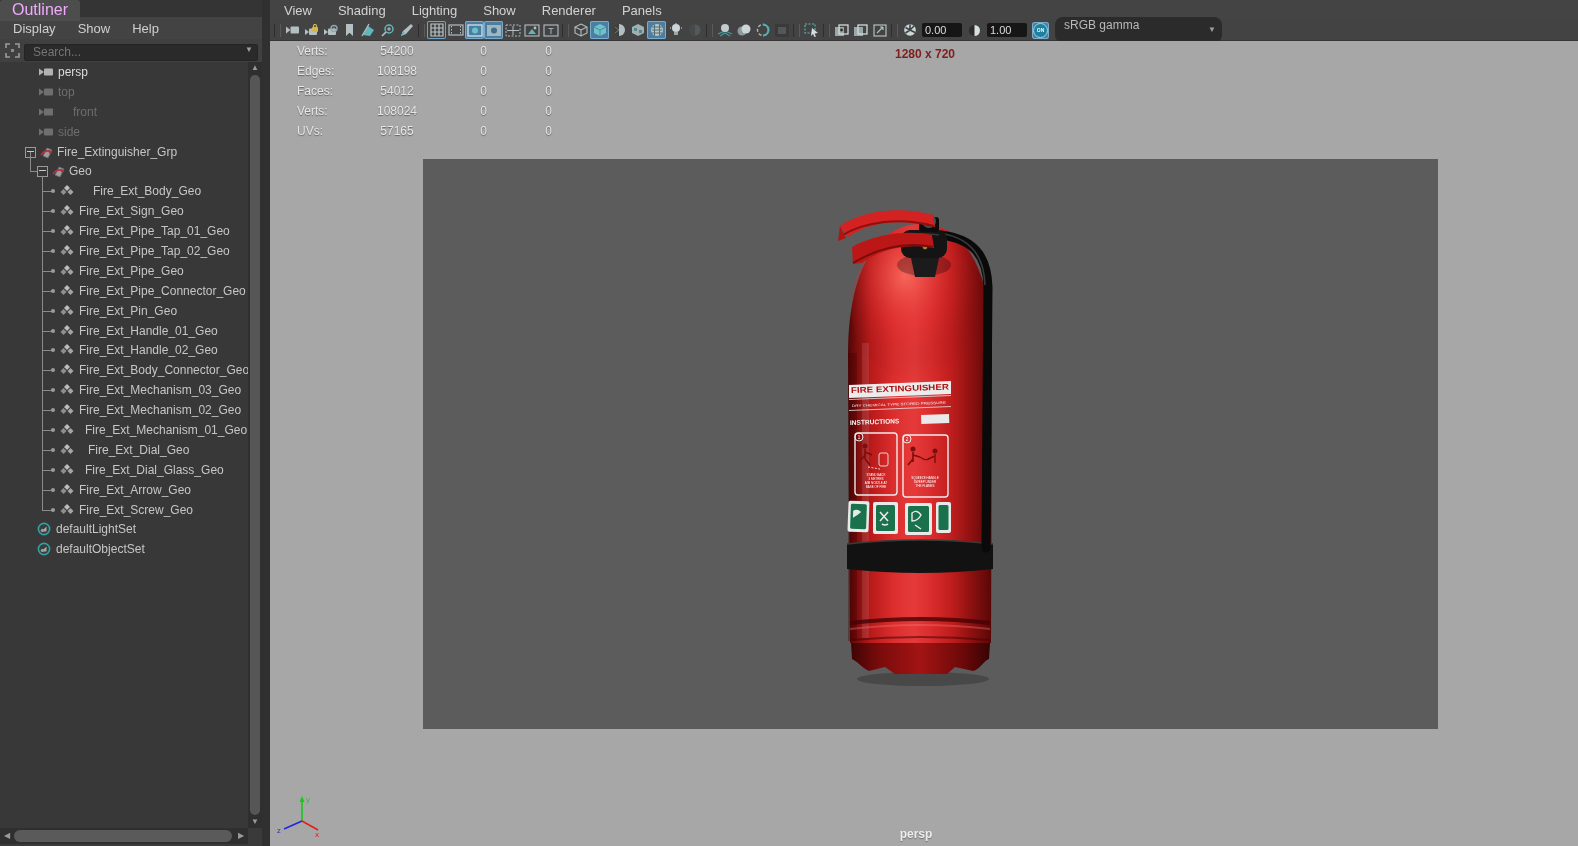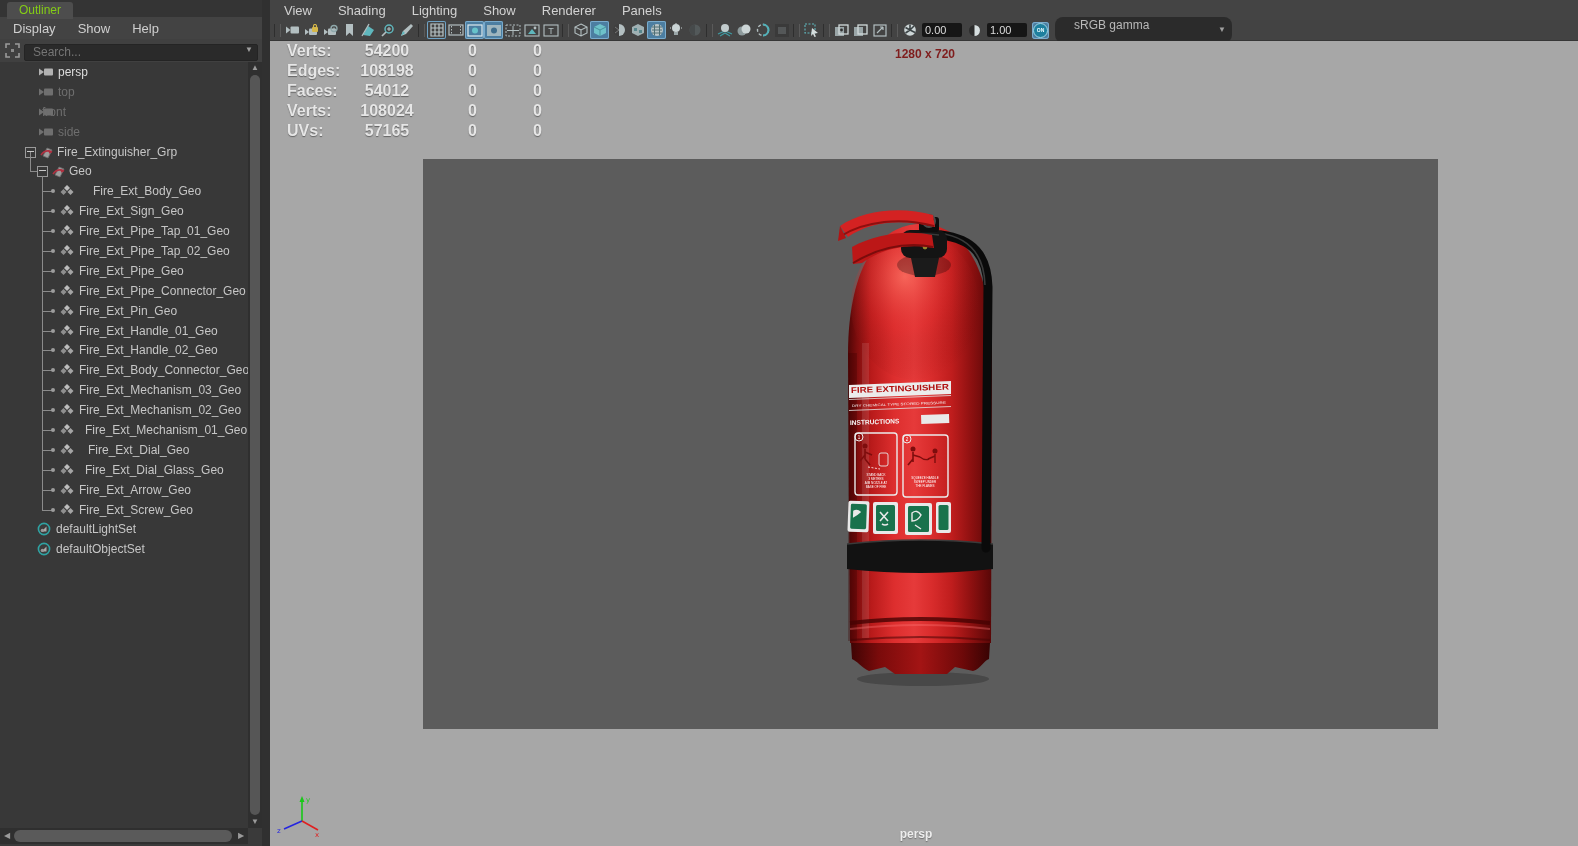--- a/index.html
+++ b/index.html
@@ -1,22 +1,22 @@
 <!DOCTYPE html>
 <html><head>
 <meta charset="utf-8">
 <style>
   html,body{margin:0;padding:0;background:#2d2d2d;}
   #app{position:relative;width:1578px;height:846px;overflow:hidden;
        font-family:"Liberation Sans","DejaVu Sans",sans-serif;background:#444444;}
   
   #outliner{position:absolute;left:0;top:0;width:262px;height:846px;background:#3a3a3a;}
   .tab-row{height:17px;background:#343434;}
-  .panel-tab{display:inline-block;margin-left:7px;padding:1px 12px 2px;background:#4d4d4d;
-             color:#84cc16;font-size:12px;border-radius:3px 3px 0 0;}
+  .panel-tab{display:inline-block;padding:1px 12px 2px;background:#4d4d4d;
+             color:#f0abfc;font-size:16px;border-radius:3px 3px 0 0;}
   .menu-row{height:22px;background:#434343;display:flex;align-items:center;gap:22px;
             padding-left:13px;font-size:13px;color:#cfcfcf;}
   .menu-item{cursor:default;}
   .search-row{height:23px;background:#404040;display:flex;align-items:center;padding:0 4px 0 3px;gap:3px;}
   .filter-btn{width:18px;height:18px;flex:0 0 auto;display:flex;align-items:center;justify-content:center;}
   .search-box{position:relative;flex:1;height:17px;}
   .search-box input{width:100%;height:17px;box-sizing:border-box;background:#2a2a2a;border:1px solid #242424;
        border-radius:2px;color:#9a9a9a;font-size:12px;padding:0 20px 0 8px;outline:none;
        font-family:"Liberation Sans",sans-serif;}
   .search-caret{position:absolute;right:5px;top:3px;font-size:8px;color:#9f9f9f;}
@@ -60,24 +60,24 @@
   .ticon.active-frame{box-shadow:inset 0 0 0 1px #6fa3c6;}
   .ticon.disabled{opacity:.4;}
   .tsep{width:5px;height:13px;margin:0 2px;border-left:1px solid #2e2e2e;border-right:1px solid #5a5a5a;flex:0 0 auto;}
   .tfield{width:34px;height:14px;background:#161616;color:#dcdcdc;font-size:11px;line-height:14px;
           padding:0 3px;border-radius:2px;margin:0 3px;flex:0 0 auto;}
   .on-btn{width:17px;height:17px;border-radius:3px;background:#4c7ea1;box-shadow:inset 0 0 0 1px #79abcd;
           display:flex;align-items:center;justify-content:center;margin:0 2px;flex:0 0 auto;}
   .on-circle{width:13px;height:13px;border-radius:50%;background:#1e7f9e;border:1px solid #9fd6e4;
              color:#eafcff;font-size:5px;font-weight:bold;display:flex;align-items:center;justify-content:center;}
   .cs-dd{position:relative;width:158px;height:26px;background:#2b2b2b;border-radius:8px;margin-left:4px;
-         color:#b9b9b9;font-size:12px;line-height:17px;padding-left:19px;flex:0 0 auto;}
+         color:#b9b9b9;font-size:12px;line-height:17px;padding-left:9px;flex:0 0 auto;}
   .cs-caret{position:absolute;right:6px;top:4px;font-size:8px;color:#9f9f9f;}
   .vp-canvas{position:absolute;left:0;top:41px;right:0;bottom:0;background:#a7a7a7;overflow:hidden;}
-  .hud{position:absolute;left:17px;top:0;font-size:16px;font-weight:bold;color:#e6e6e6;
+  .hud{position:absolute;left:27px;top:0;font-size:12px;font-weight:normal;color:#e6e6e6;
        text-shadow:0 1px 1px rgba(45,45,45,.55);}
   .hud-row{height:20px;line-height:20px;display:flex;}
   .hud-row .hl{width:72px;}
   .hud-row .hv{width:56px;text-align:center;}
   .hud-row .h2{width:62px;text-align:right;}
   .hud-row .h3{width:65px;text-align:right;}
   .gate-label{position:absolute;left:595px;top:6px;width:120px;text-align:center;
               font-size:12px;font-weight:bold;color:#7f1d1d;}
   .gate{position:absolute;left:153px;top:118px;width:1015px;height:570px;background:#5c5c5c;}
   .ext{position:absolute;left:412px;top:44px;width:172px;height:492px;}
@@ -133,21 +133,21 @@
         </span>
         <span class="lbl" style="left:58px">top</span>
       </div>
       <div class="trow dim">
         <span class="cam-ic">
           <svg width="16" height="10" viewBox="0 0 16 10">
               <rect x="6" y="1.5" width="9" height="7" rx="1" fill="#b2b2b2"></rect>
               <polygon points="6,5 1,1.5 1,8.5" fill="#b2b2b2"></polygon>
             </svg>
         </span>
-        <span class="lbl" style="left:42px">front</span>
+        <span class="lbl" style="left:73px">front</span>
       </div>
       <div class="trow dim">
         <span class="cam-ic">
           <svg width="16" height="10" viewBox="0 0 16 10">
               <rect x="6" y="1.5" width="9" height="7" rx="1" fill="#b2b2b2"></rect>
               <polygon points="6,5 1,1.5 1,8.5" fill="#b2b2b2"></polygon>
             </svg>
         </span>
         <span class="lbl" style="left:58px">side</span>
       </div>

